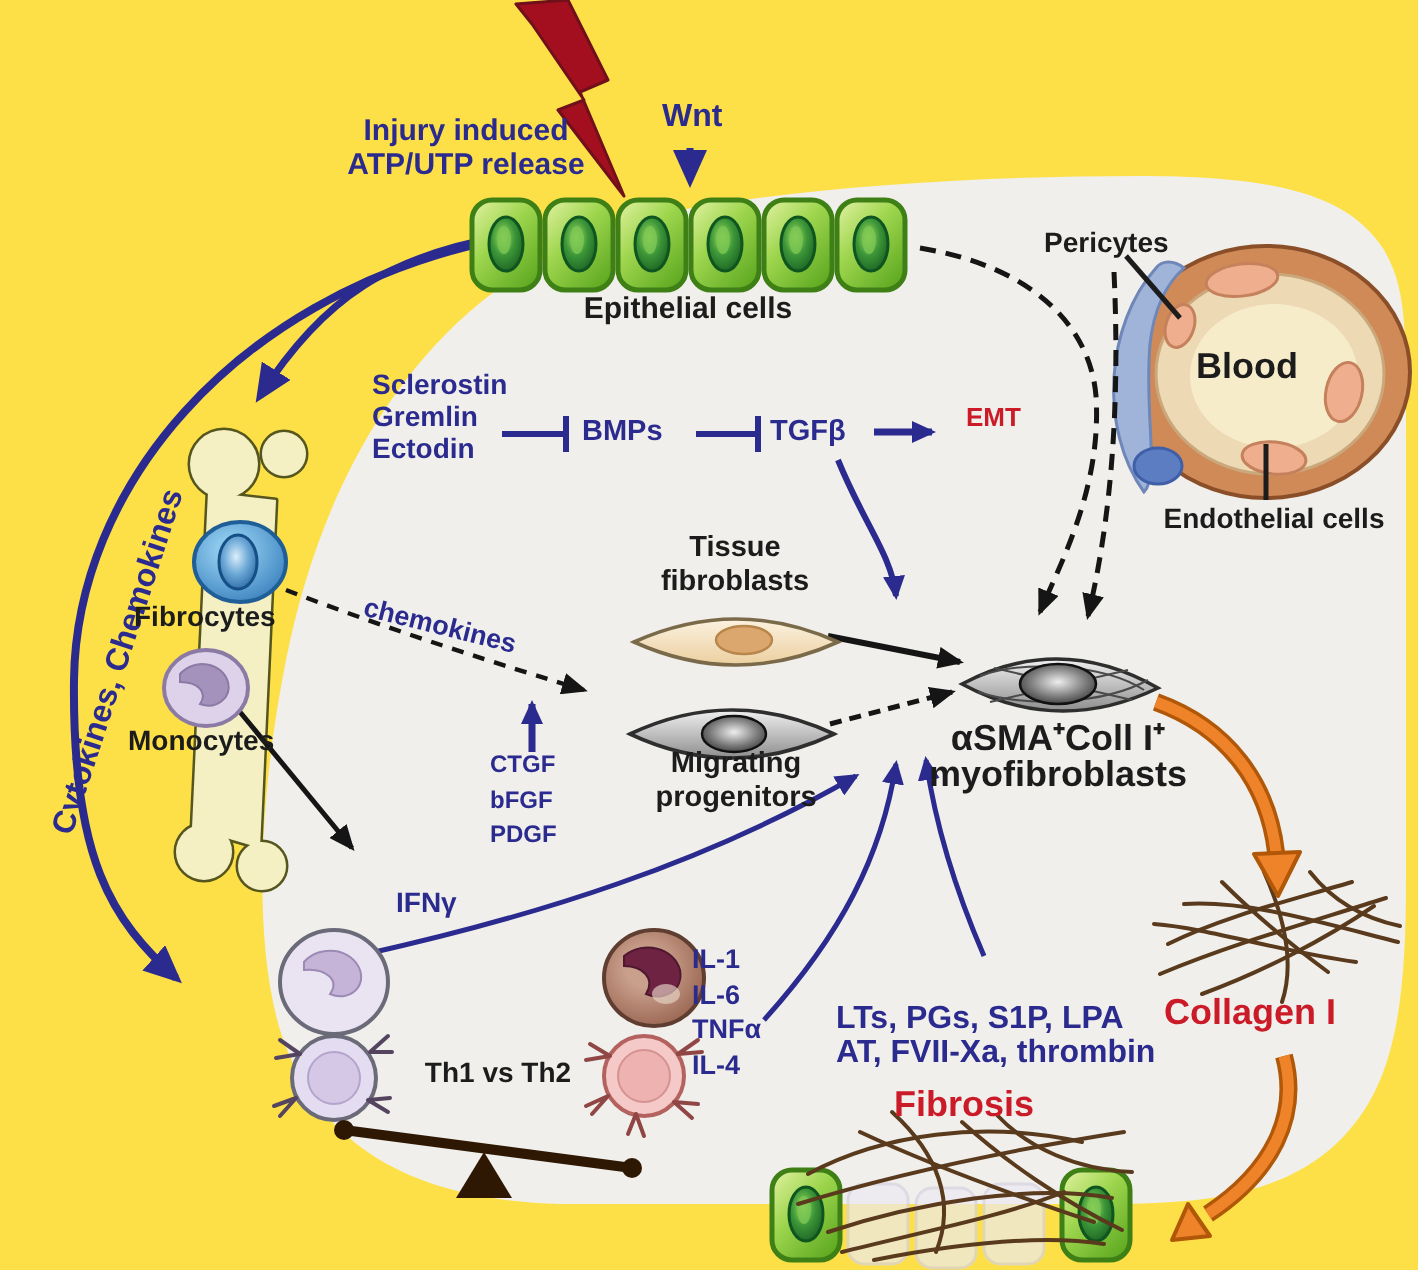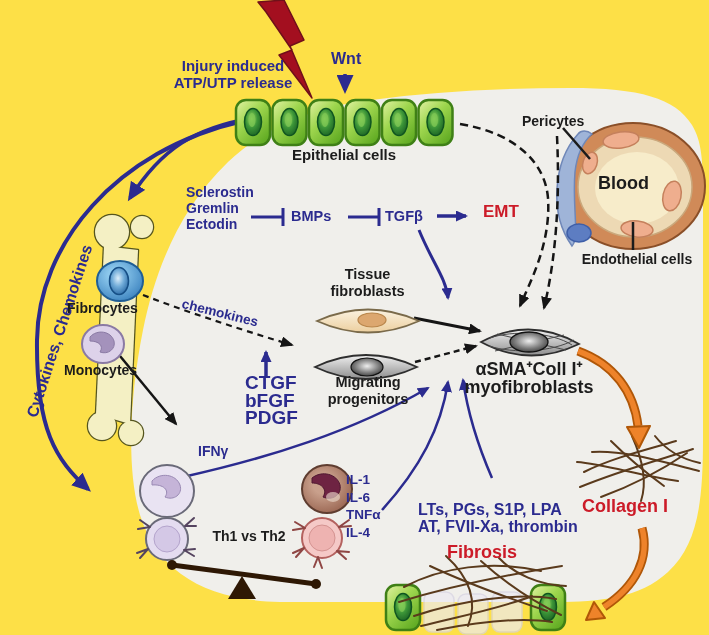--- a/index.html
+++ b/index.html
@@ -267,36 +267,36 @@
 <div class="lbl ink" style="left:598px;top:173px;font-size:18px;">Blood</div>
 <div class="lbl ink ctr" style="left:563px;top:251px;width:148px;font-size:14px;">Endothelial cells</div>
 
 <div class="lbl blue" style="left:186px;top:184px;font-size:14px;line-height:16px;">
   <span>Sclerostin</span>
       <span>Gremlin</span>
       <span>Ectodin</span>
 </div>
 <div class="lbl blue" style="left:291px;top:208px;font-size:14.5px;">BMPs</div>
 <div class="lbl blue" style="left:385px;top:208px;font-size:14.5px;">TGFβ</div>
-<div class="lbl red" style="left:483px;top:202px;font-size:17px;">EMT</div>
+<div class="lbl red" style="left:483px;top:202px;font-size:13px;">EMT</div>
 
 <div class="lbl blue ctr" style="left:-70px;top:322px;width:260px;font-size:16px;transform:rotate(-72deg);">Cytokines, Chemokines</div>
 <div class="lbl ink" style="left:67px;top:300px;font-size:14px;">Fibrocytes</div>
 <div class="lbl ink" style="left:64px;top:362px;font-size:14px;">Monocytes</div>
 <div class="lbl blue" style="left:184px;top:296px;font-size:13.5px;transform:rotate(14deg);transform-origin:left top;">chemokines</div>
 
 <div class="lbl ink ctr" style="left:315px;top:266px;width:105px;font-size:14.5px;line-height:17px;">
   <span>Tissue</span>
       <span>fibroblasts</span>
 </div>
 <div class="lbl ink ctr" style="left:308px;top:374px;width:120px;font-size:14.5px;line-height:17px;">
   <span>Migrating</span>
       <span>progenitors</span>
 </div>
-<div class="lbl blue" style="left:245px;top:374px;font-size:19px;line-height:17.5px;">
+<div class="lbl blue" style="left:245px;top:374px;font-size:12px;line-height:17.5px;">
   <span>CTGF</span>
       <span>bFGF</span>
       <span>PDGF</span>
 </div>
 <div class="lbl ink ctr" style="left:455px;top:360px;width:148px;font-size:18px;line-height:18px;">
   <span>αSMA⁺Coll I⁺</span>
       <span>myofibroblasts</span>
 </div>
 
 <div class="lbl blue" style="left:198px;top:443px;font-size:14px;">IFNγ</div>

